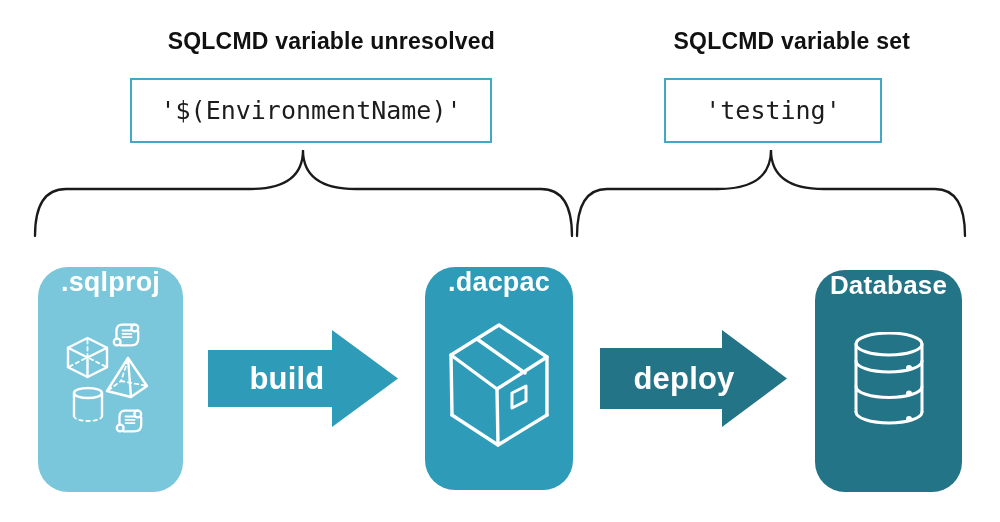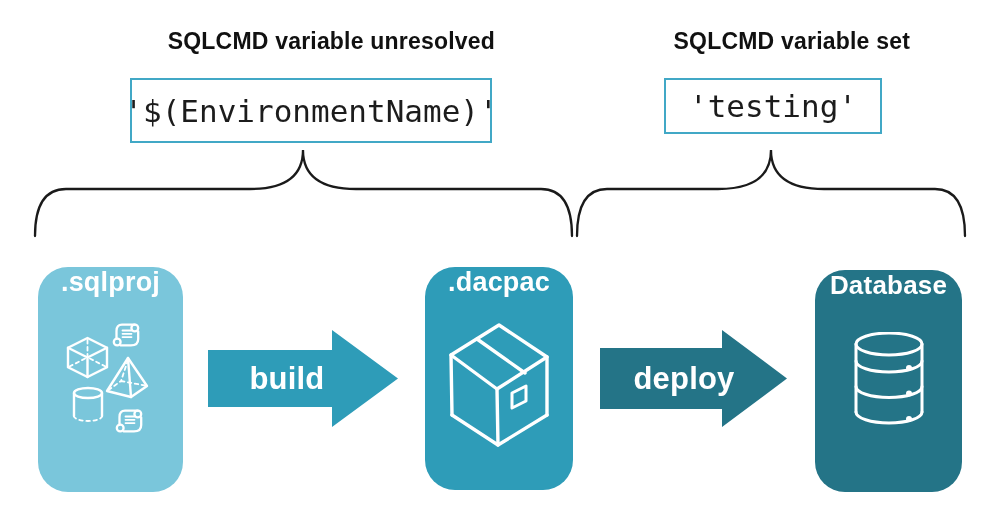--- a/index.html
+++ b/index.html
@@ -12,21 +12,21 @@
   .heading {
     color:var(--color-text,#111); font-size:23px; font-weight:700;
     text-align:right; white-space:nowrap; letter-spacing:0.2px;
   }
   .codebox {
     border:2.5px solid var(--color-code_border,#41A8C6);
     background:#ffffff; display:flex; align-items:center; justify-content:center;
     box-sizing:border-box;
   }
   .codebox .code {
-    font-family:"DejaVu Sans Mono", monospace; font-size:31px;
+    font-family:"DejaVu Sans Mono", monospace; font-size:25px;
     color:#1c1c1c; white-space:nowrap;
   }
 
   .stagebox {
     border-radius:30px; box-sizing:border-box;
   }
   .stagebox .stage-label {
     color:#ffffff; font-weight:700; font-size:27px; text-align:center;
     letter-spacing:0.2px;
   }
@@ -47,21 +47,21 @@
 <body>
 
 <div class="canvas">
 
   <div class="abs heading" style="left:95px; top:28px; width:400px;">SQLCMD variable unresolved</div>
   <div class="abs heading" style="left:620px; top:28px; width:290px;">SQLCMD variable set</div>
 
   <div class="abs codebox" style="left:130px; top:78px; width:362px; height:65px;">
     <span class="code">'$(EnvironmentName)'</span>
   </div>
-  <div class="abs codebox" style="left:664px; top:78px; width:218px; height:56px;">
+  <div class="abs codebox" style="left:664px; top:78px; width:218px; height:65px;">
     <span class="code">'testing'</span>
   </div>
 
   <svg class="abs" style="left:0; top:0;" width="1000" height="522" viewBox="0 0 1000 522">
     <path d="M35,236 Q35,189 66,189 L250,189 Q303,189 303,150 Q303,189 356,189 L541,189 Q572,189 572,236" fill="none" stroke="var(--color-line,#1a1a1a)" stroke-width="2.3" stroke-linecap="round"></path>
     <path d="M577,236 Q577,189 607,189 L718,189 Q771,189 771,150 Q771,189 824,189 L935,189 Q965,189 965,236" fill="none" stroke="var(--color-line,#1a1a1a)" stroke-width="2.3" stroke-linecap="round"></path>
   </svg>
 
   <div class="abs stagebox box-sqlproj" style="left:38px; top:267px; width:145px; height:225px;">
     <div class="stage-label">.sqlproj</div>

